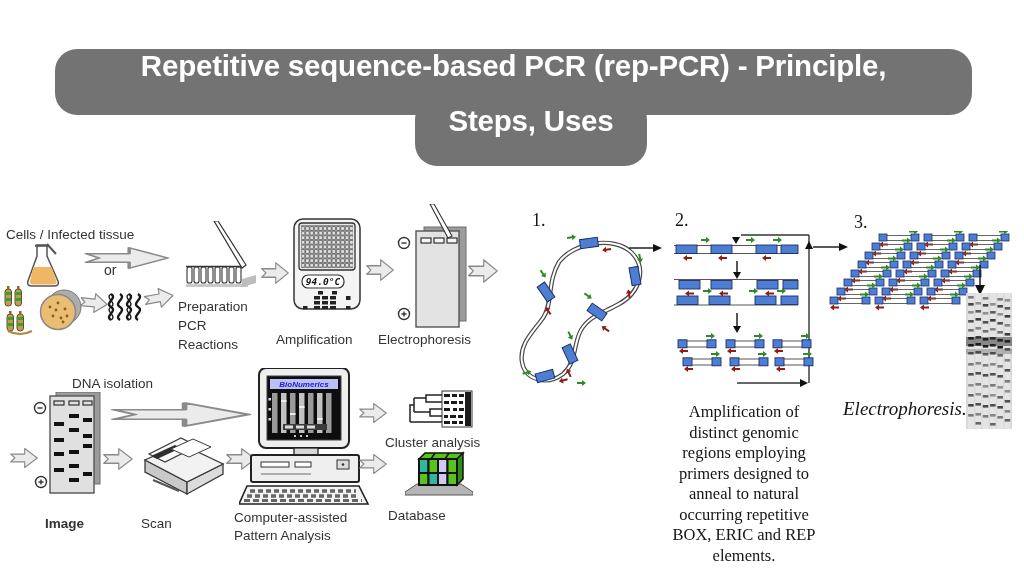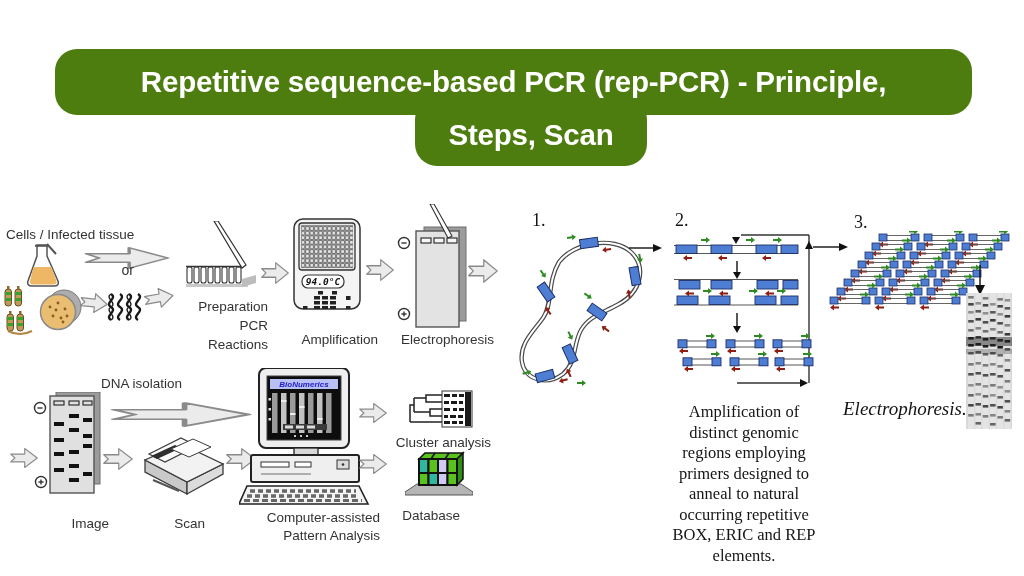--- a/index.html
+++ b/index.html
@@ -1,24 +1,24 @@
 <!DOCTYPE html>
 <html><head>
 <meta charset="utf-8">
 <style>
   html,body{margin:0;padding:0;background:#fff;}
   #stage{position:relative;width:1024px;height:576px;background:#fff;overflow:hidden;
          font-family:"Liberation Sans",sans-serif;}
   .abs{position:absolute;}
-  .lbl{font-size:13.5px;line-height:1.32;color:#333;text-align:right;white-space:pre-line;}
+  .lbl{font-size:13.5px;line-height:1.32;color:#333;text-align:left;white-space:pre-line;}
   .left{text-align:left;}
   .serif{font-family:"Liberation Serif",serif;color:#151515;}
   .cap{font-size:16.5px;line-height:20.5px;text-align:center;white-space:pre-line;}
   .stepnum{font-size:18px;}
-  .banner{background:#4d7c0f;border-radius:22px;display:flex;align-items:center;justify-content:center;}
+  .banner{background:#737373;border-radius:22px;display:flex;align-items:flex-start;justify-content:center;}
   .banner-text{color:#fff;font-weight:bold;font-size:29.5px;letter-spacing:-0.2px;text-align:center;}
   .ba-svg{fill:#ebebeb;stroke:#8a8a8a;stroke-width:1.6;}
   svg{display:block;}
 </style>
 </head>
 <body>
 
 <div id="stage">
 
   <svg width="0" height="0" class="abs">
@@ -104,21 +104,21 @@
         <rect x="0" y="117" width="5.5" height="2.6" fill="#111" opacity="0.45"></rect>
           <rect x="0" y="126" width="5.5" height="2.6" fill="#111" opacity="0.6"></rect>
       </g>
     </defs>
   </svg>
 
   <div class="banner abs" style="left:55px;top:49px;width:917px;height:66px;">
     <div class="banner-text">Repetitive sequence-based PCR (rep-PCR) - Principle,</div>
   </div>
   <div class="banner abs" style="left:415px;top:98px;width:232px;height:62px;padding-top:6px;">
-    <div class="banner-text">Steps, Scan</div>
+    <div class="banner-text">Steps, Uses</div>
   </div>
 
   <div class="lbl left abs" style="left:6px;top:226px;width:160px;">Cells / Infected tissue</div>
 
   <svg class="abs" style="left:25px;top:243px;" width="36" height="46" viewBox="0 0 36 46">
     <line x1="22" y1="1" x2="31" y2="11" stroke="#555" stroke-width="2"></line>
     <path d="M12,2 H22 V13 L33,38 Q34.5,43 29,43 H7 Q1.5,43 3,38 L12,13 Z" fill="#fdfdfd" stroke="#555" stroke-width="1.5"></path>
     <path d="M8.5,24 H26.5 L31.5,38 Q32,41.5 28.5,41.5 H8 Q4.5,41.5 5,38 Z" fill="#eeb765"></path>
     <line x1="10" y1="2.8" x2="24" y2="2.8" stroke="#555" stroke-width="2"></line>
   </svg>
@@ -279,21 +279,21 @@
         <rect x="36" y="72" width="10" height="4"></rect>
         <rect x="36" y="86" width="10" height="4"></rect>
       <rect x="50" y="26" width="9" height="4"></rect>
         <rect x="50" y="42" width="9" height="4"></rect>
         <rect x="50" y="52" width="9" height="4"></rect>
         <rect x="50" y="80" width="9" height="4"></rect>
     </g>
     <use href="#minusE" x="7" y="16"></use>
     <use href="#plusE" x="8" y="90"></use>
   </svg>
-  <div class="lbl abs" style="left:45px;top:515px;width:64px;">Image</div>
+  <div class="lbl abs" style="left:45px;top:515px;width:64px;font-weight:bold;">Image</div>
 
   <svg class="ba-svg abs" style="left:110px;top:401px;" width="142" height="27" viewBox="0 0 40 28" preserveAspectRatio="none">
       <use href="#barrowP"></use>
     </svg>
 
   <svg class="ba-svg abs" style="left:103px;top:447px;" width="30" height="24" viewBox="0 0 40 28" preserveAspectRatio="none">
       <use href="#barrowP"></use>
     </svg>
 
   <svg class="abs" style="left:135px;top:420px;" width="92" height="80" viewBox="0 0 92 80">

